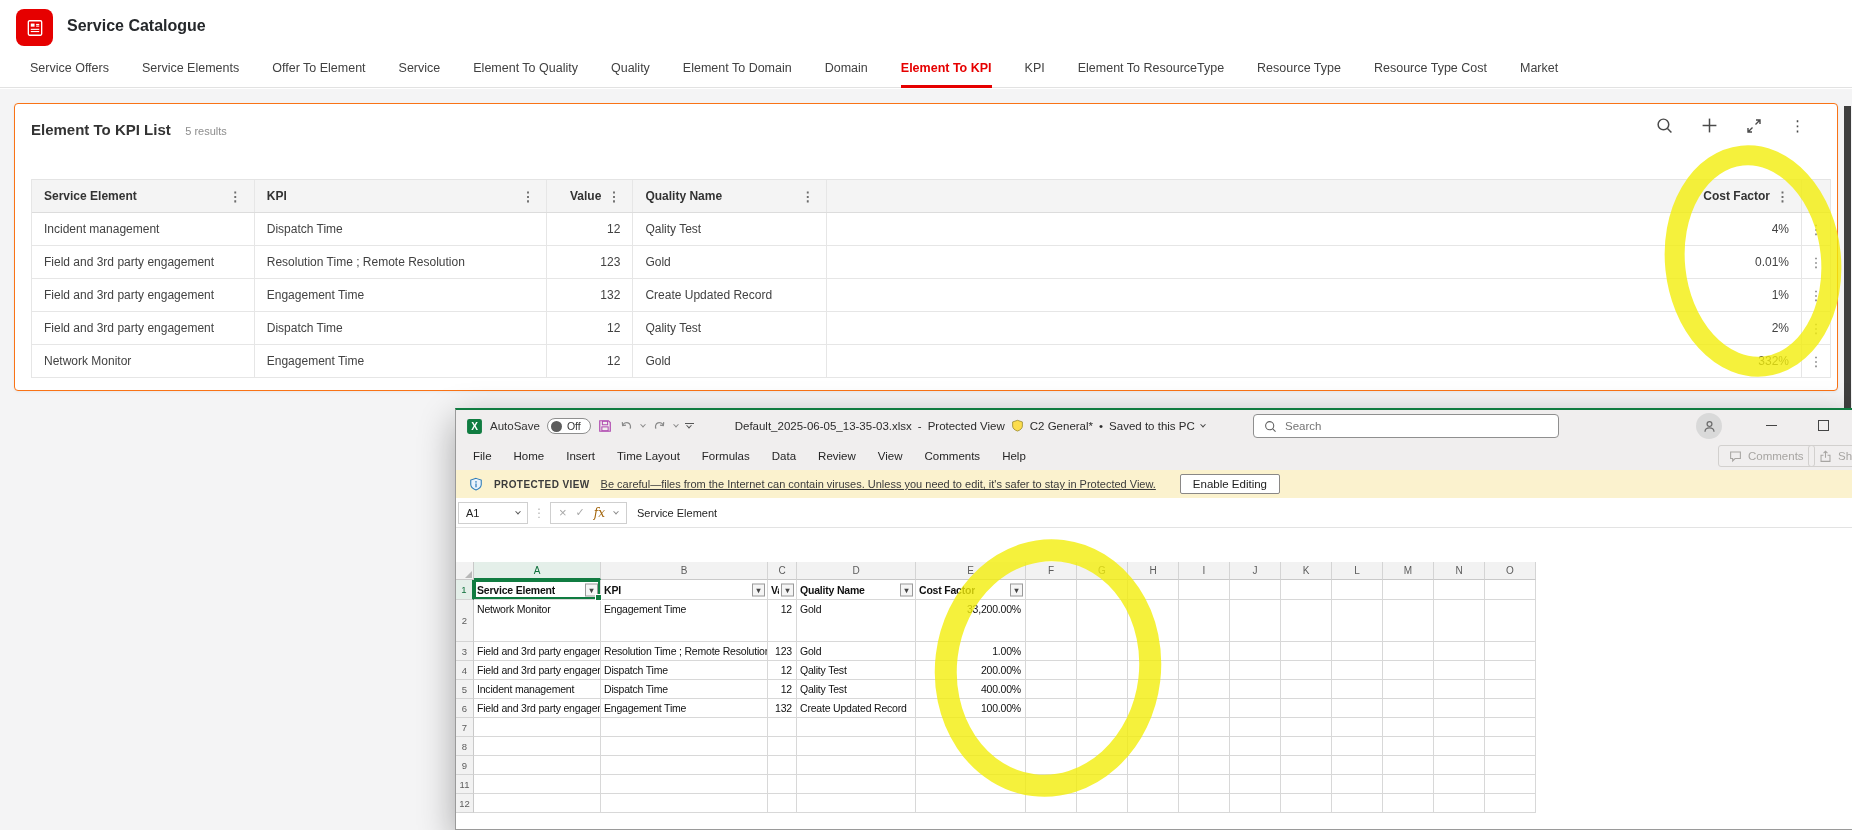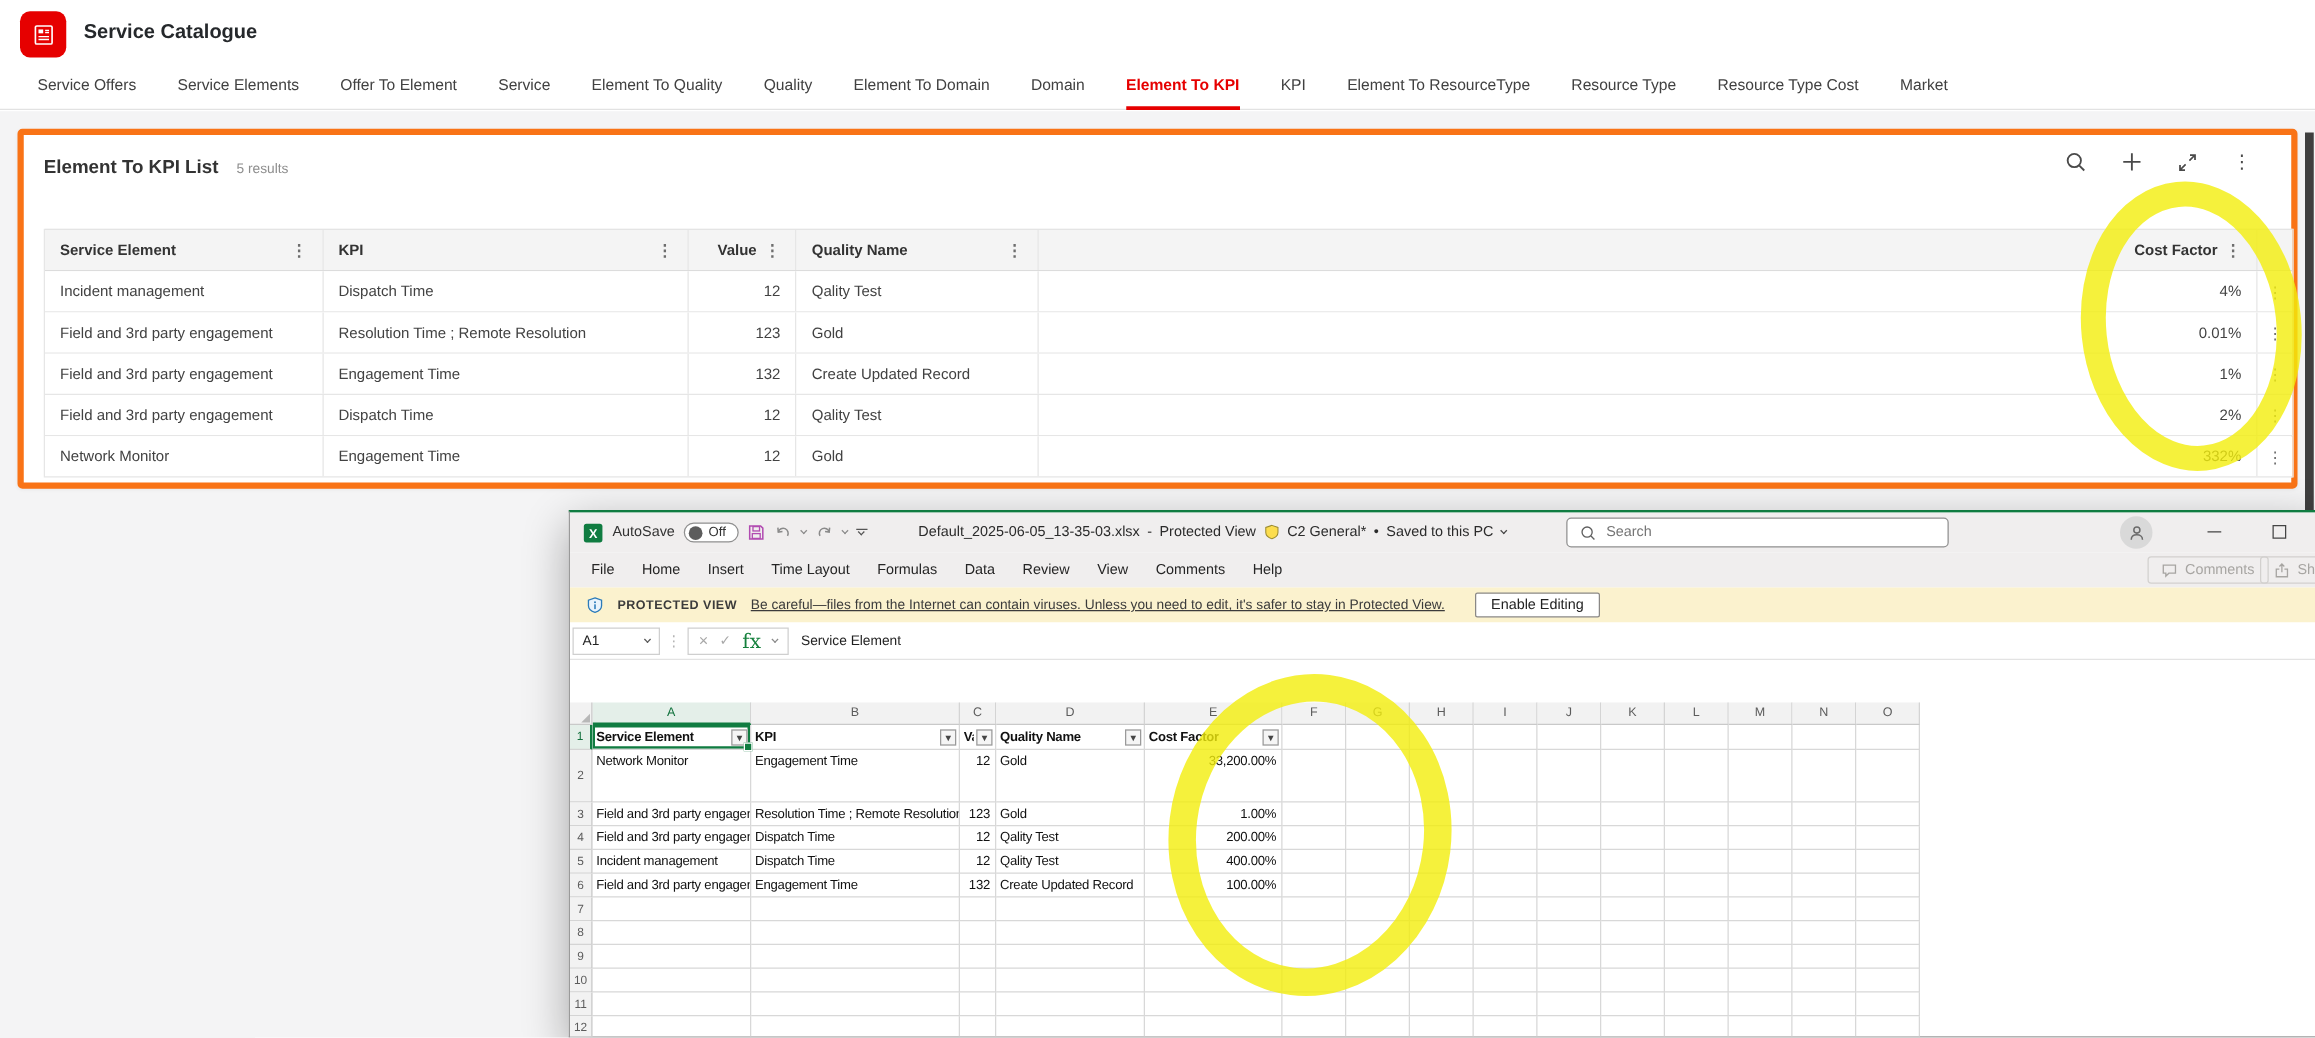--- a/index.html
+++ b/index.html
@@ -11,21 +11,21 @@
   .app-icon { position:absolute; left:16px; top:9px; width:37px; height:37px; background:#e60000; border-radius:8px; display:flex; align-items:center; justify-content:center; }
   .app-title { position:absolute; left:67px; top:17px; font-size:16px; font-weight:bold; color:#25282b; }
   .tabbar { position:absolute; left:30px; top:53px; display:flex; gap:33px; align-items:flex-end; height:35px; }
   .tab { font-size:12.5px; color:#414141; padding-bottom:13px; white-space:nowrap; cursor:pointer; }
   .tab.active { color:#e60000; font-weight:bold; border-bottom:3px solid #e60000; padding-bottom:10px; }
 
   .band { position:absolute; top:89px; left:0; width:100%; height:741px; background:#f4f4f5; z-index:1; }
   .vscroll { position:absolute; right:1px; top:106px; width:7px; height:302px; background:#3f3f3f; z-index:3; }
 
   
-  .card { position:absolute; left:14px; top:103px; width:1824px; height:288px; background:#fff; border:5px solid #f97316; border-radius:4px; box-shadow:0 1px 3px rgba(0,0,0,.05); z-index:2; }
+  .card { position:absolute; left:14px; top:103px; width:1824px; height:288px; background:#fff; border:1px solid #f97316; border-radius:4px; box-shadow:0 1px 3px rgba(0,0,0,.05); z-index:2; }
   .panel-head { position:absolute; left:16px; top:17px; }
   .panel-title { font-size:15px; font-weight:bold; color:#333; }
   .results { font-size:11px; color:#8d8d8d; margin-left:10px; }
   .toolbar { position:absolute; right:32px; top:13px; display:flex; gap:28px; align-items:center; color:#4a4a4a; }
   .tbi { cursor:pointer; display:flex; align-items:center; }
   .kebab { font-size:13px; color:#6d6d6d; line-height:1; cursor:pointer; }
   .kebab.big { font-size:15px; color:#4a4a4a; }
 
   .wtable { position:absolute; left:16px; top:75px; width:1800px; border-left:1px solid #e6e6e6; border-right:1px solid #e6e6e6; }
   .whead { display:flex; height:34px; background:#f4f4f4; border-top:1px solid #e4e4e4; border-bottom:1px solid #dcdcdc; }
@@ -64,21 +64,21 @@
   .xl-pvbar { position:absolute; top:60px; left:0; width:100%; height:28px; background:#fbf2ce; display:flex; align-items:center; padding-left:13px; gap:11px; white-space:nowrap; }
   .pv-label { font-size:10px; font-weight:bold; letter-spacing:.4px; color:#3b3b3b; }
   .pv-msg { font-size:11px; color:#3b3b3b; text-decoration:underline; cursor:pointer; }
   .pv-btn { margin-left:13px; background:#fff; border:1px solid #8a8886; border-radius:2px; padding:3px 12px; font-size:11.5px; color:#222; cursor:pointer; }
 
   .xl-formula { position:absolute; top:88px; left:0; width:100%; height:30px; background:#fff; border-bottom:1px solid #e3e3e3; display:flex; align-items:center; }
   .name-box { margin-left:2px; width:70px; height:22px; border:1px solid #cfcfcf; display:flex; align-items:center; justify-content:space-between; padding:0 7px; font-size:11px; color:#222; cursor:pointer; }
   .fx-sep { color:#b5b5b5; font-size:12px; margin:0 5px; }
   .fx-group { height:22px; border:1px solid #cfcfcf; display:flex; align-items:center; gap:9px; padding:0 8px; color:#a8a8a8; }
   .fx-x { font-size:13px; } .fx-ok { font-size:11px; }
-  .fx-fx { font-family:"DejaVu Serif",serif; font-size:16px; color:#15803d; }
+  .fx-fx { font-family:"DejaVu Serif",serif; font-style:italic; font-size:12px; color:#a16207; }
   .formula-text { margin-left:10px; font-size:11px; color:#1f1f1f; }
 
   
   #xl-grid { position:absolute; left:0; top:152px; width:1080px; }
   .xl-hrow { display:flex; height:18px; }
   .xl-corner { width:18px; background:#f2f2f2; border-right:1px solid #c9c9c9; border-bottom:1px solid #c9c9c9; position:relative; cursor:pointer; }
   .xl-corner::after { content:""; position:absolute; right:1px; bottom:1px; border-left:7px solid transparent; border-bottom:7px solid #b8b8b8; }
   .xl-ch { background:#f2f2f2; border-right:1px solid #d4d4d4; border-bottom:1px solid #c9c9c9; font-size:10px; color:#5c5c5c; display:flex; align-items:center; justify-content:center; cursor:pointer; }
   .xl-ch.sel { background:#e4efe9; color:#0f703b; border-bottom:2px solid #107c41; }
   .xl-row { display:flex; background:#fff; }
@@ -541,38 +541,20 @@
         <div class="xl-cell" style="width: 51px;"></div>
         <div class="xl-cell" style="width: 51px;"></div>
         <div class="xl-cell" style="width: 51px;"></div>
         <div class="xl-cell" style="width: 51px;"></div>
         <div class="xl-cell" style="width: 51px;"></div>
         <div class="xl-cell" style="width: 51px;"></div>
         <div class="xl-cell" style="width: 51px;"></div>
         <div class="xl-cell" style="width: 51px;"></div>
       </div>
       <div class="xl-row" style="height: 19px;">
-        <div class="xl-rh">10</div>
-        <div class="xl-cell" style="width: 127px;"></div>
-        <div class="xl-cell" style="width: 167px;"></div>
-        <div class="xl-cell" style="width: 29px;"></div>
-        <div class="xl-cell" style="width: 119px;"></div>
-        <div class="xl-cell" style="width: 110px;"></div>
-        <div class="xl-cell" style="width: 51px;"></div>
-        <div class="xl-cell" style="width: 51px;"></div>
-        <div class="xl-cell" style="width: 51px;"></div>
-        <div class="xl-cell" style="width: 51px;"></div>
-        <div class="xl-cell" style="width: 51px;"></div>
-        <div class="xl-cell" style="width: 51px;"></div>
-        <div class="xl-cell" style="width: 51px;"></div>
-        <div class="xl-cell" style="width: 51px;"></div>
-        <div class="xl-cell" style="width: 51px;"></div>
-        <div class="xl-cell" style="width: 51px;"></div>
-      </div>
-      <div class="xl-row" style="height: 19px;">
         <div class="xl-rh">11</div>
         <div class="xl-cell" style="width: 127px;"></div>
         <div class="xl-cell" style="width: 167px;"></div>
         <div class="xl-cell" style="width: 29px;"></div>
         <div class="xl-cell" style="width: 119px;"></div>
         <div class="xl-cell" style="width: 110px;"></div>
         <div class="xl-cell" style="width: 51px;"></div>
         <div class="xl-cell" style="width: 51px;"></div>
         <div class="xl-cell" style="width: 51px;"></div>
         <div class="xl-cell" style="width: 51px;"></div>

